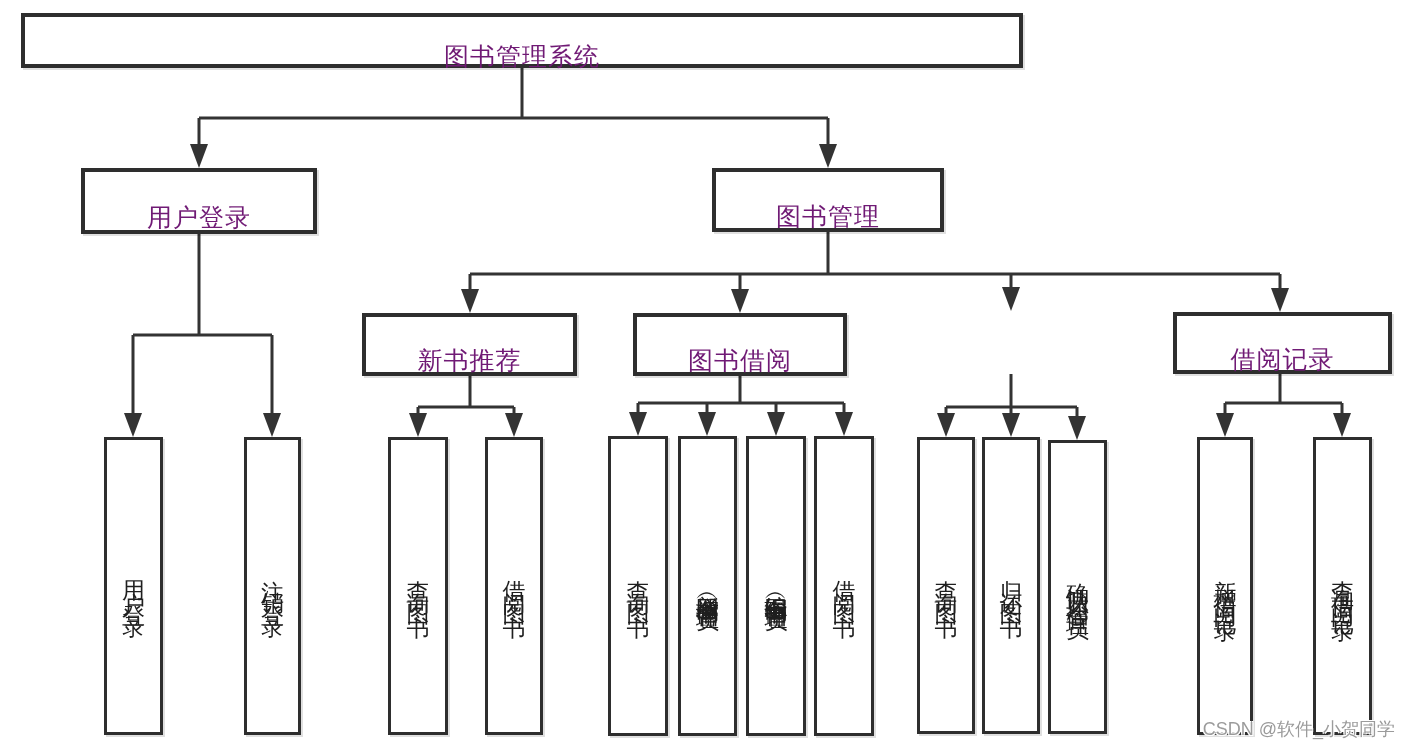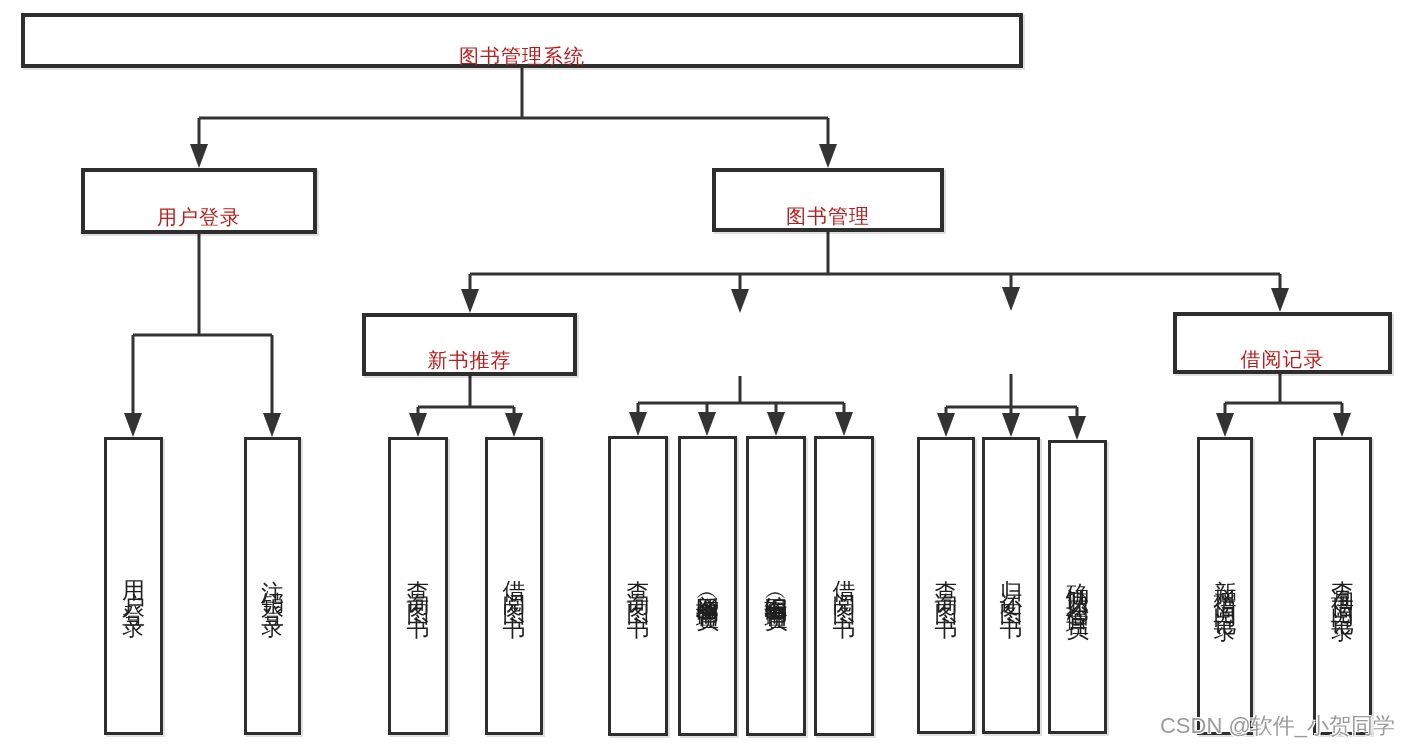--- a/index.html
+++ b/index.html
@@ -14,41 +14,41 @@
   #wires path{stroke:#333333;stroke-width:3;fill:none;}
   #wires polygon{fill:#333333;stroke:none;}
   .hbox{
     position:absolute;z-index:2;
     background:#ffffff;border:4px solid #2e2e2e;
     box-sizing:border-box;
     display:flex;align-items:center;justify-content:center;
     box-shadow:2px 2px 0 rgba(0,0,0,0.12);
   }
   .hbox .lbl{
-    font-size:20px;color:#b91c1c;letter-spacing:1px;white-space:nowrap;margin-top:32px;
+    font-size:25px;color:#701a75;letter-spacing:1px;white-space:nowrap;margin-top:32px;
   }
   .vbox{
     position:absolute;z-index:2;
     background:#ffffff;border:3px solid #2e2e2e;
     box-sizing:border-box;
     display:flex;align-items:center;justify-content:center;
     box-shadow:2px 2px 0 rgba(0,0,0,0.12);
   }
   .vlabel{
     writing-mode:vertical-rl;text-orientation:mixed;
     font-size:23px;color:#1f1f1f;line-height:1;
   }
   .s4{letter-spacing:12px;}
   .s6{letter-spacing:8px;}
   .s8{letter-spacing:5px;}
   .s10{letter-spacing:2px;}
   #watermark{
     position:absolute;z-index:5;
     right:10px;bottom:6px;
-    font-size:22px;color:#9b9b9b;white-space:nowrap;
+    font-size:18px;color:#9b9b9b;white-space:nowrap;
     text-shadow:-1px -1px 0 #ffffff,1px -1px 0 #ffffff,-1px 1px 0 #ffffff,1px 1px 0 #ffffff;
     text-align:right;
   }
 </style>
 </head>
 <body>
 
 <div id="canvas">
 
   <svg id="wires" width="1405" height="747" viewBox="0 0 1405 747">
@@ -108,20 +108,23 @@
   <div class="hbox" style="left:81px;top:168px;width:236px;height:66px">
     <span class="lbl">用户登录</span>
   </div>
   <div class="hbox" style="left:712px;top:168px;width:232px;height:64px">
     <span class="lbl">图书管理</span>
   </div>
 
   <div class="hbox" style="left:362px;top:313px;width:215px;height:63px">
     <span class="lbl">新书推荐</span>
   </div>
+  <div class="hbox" style="left:633px;top:313px;width:214px;height:63px">
+    <span class="lbl">图书借阅</span>
+  </div>
   <div class="hbox" style="left:1173px;top:312px;width:219px;height:62px">
     <span class="lbl">借阅记录</span>
   </div>
 
   <div class="vbox" style="left:104px;top:437px;width:59px;height:298px">
     <span class="vlabel s4">用户登录</span>
   </div>
   <div class="vbox" style="left:244px;top:437px;width:57px;height:298px">
     <span class="vlabel s4">注销登录</span>
   </div>

